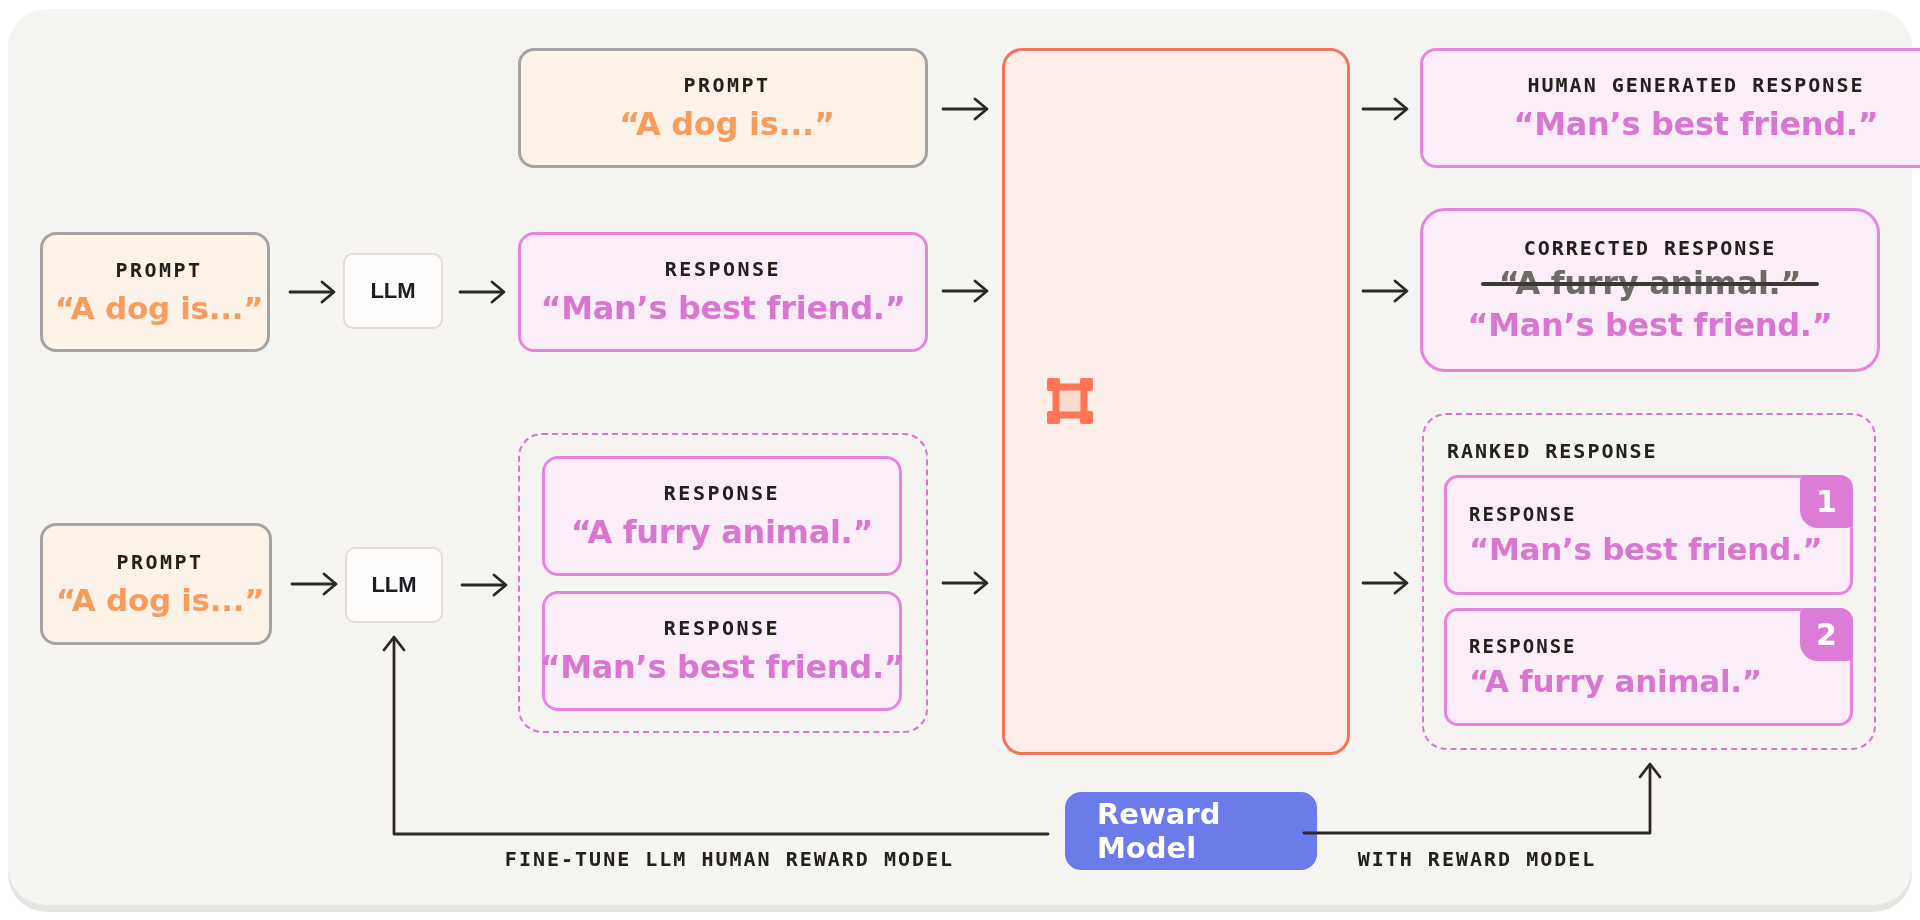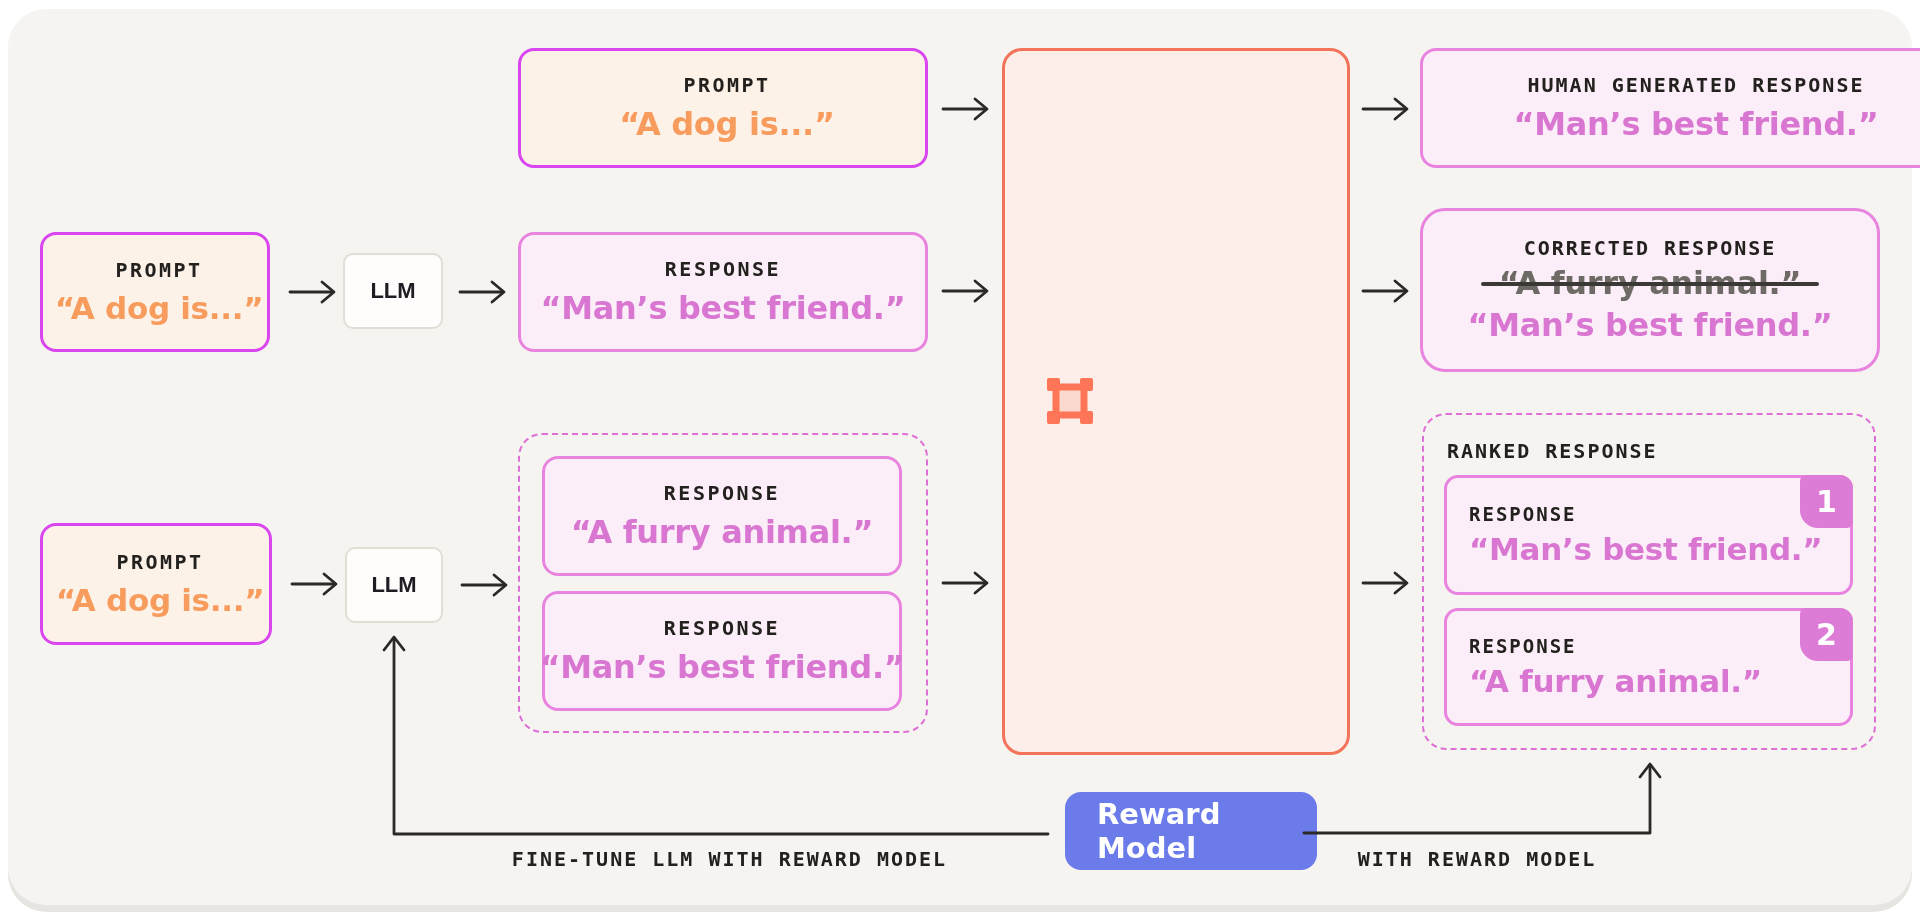--- a/index.html
+++ b/index.html
@@ -8,21 +8,21 @@
   .card{position:absolute;left:8px;top:9px;width:1904px;height:896px;
         background:#F6F4F1;border-radius:38px;box-shadow:0 7px 0 0 #E7E5E1;}
 
   .box{position:absolute;display:flex;flex-direction:column;align-items:center;
        justify-content:center;gap:8px;border-radius:16px;box-sizing:border-box;}
   .tag{font-family:"DejaVu Sans Mono",monospace;font-weight:700;font-size:20px;
        letter-spacing:2.5px;color:#23211E;white-space:nowrap;}
   .quote{font-family:"DejaVu Sans",sans-serif;font-weight:600;font-size:32px;
          white-space:nowrap;letter-spacing:-0.3px;}
 
-  .orange{background:#FDF2E8;border:3px solid #d946ef;padding-left:8px;}
+  .orange{background:#FDF2E8;border:3px solid #a3a3a3;padding-left:8px;}
   .orange .quote{color:#F89C5E;}
   .pinkbox{background:#FBEEF8;border:3px solid #E884DF;}
   .pinkbox .quote{color:#D976D1;}
 
   .llm{position:absolute;display:flex;align-items:center;justify-content:center;
        background:#FEFDFB;border:2px solid #E1DED6;border-radius:10px;
        font-family:"Liberation Sans",sans-serif;font-weight:700;font-size:22px;
        color:#1F1D23;box-sizing:border-box;}
 
   .dashed{position:absolute;border:2.5px dashed #DE6FD6;border-radius:24px;
@@ -143,21 +143,21 @@
       <div class="tag">RESPONSE</div>
       <div class="quote">“A furry animal.”</div>
       <div class="rank-badge">2</div>
     </div>
   </div>
 
   <div class="reward" style="left:1065px;top:792px;width:220px;height:78px;">
     <span>Reward Model</span>
   </div>
 
-  <div class="annotation" style="left:394px;top:847px;width:671px;">FINE-TUNE LLM WITH REWARD MODEL</div>
+  <div class="annotation" style="left:394px;top:847px;width:671px;">FINE-TUNE LLM HUMAN REWARD MODEL</div>
   <div class="annotation" style="left:1304px;top:847px;width:346px;">WITH REWARD MODEL</div>
 
   <svg class="arrow" style="left:941px;top:96px;" width="50" height="26">
     <line x1="2" y1="13" x2="45" y2="13"></line>
       <polyline points="34,3 46,13 34,23"></polyline>
     </svg>
   <svg class="arrow" style="left:1361px;top:96px;" width="50" height="26">
     <line x1="2" y1="13" x2="45" y2="13"></line>
       <polyline points="34,3 46,13 34,23"></polyline>
     </svg>

